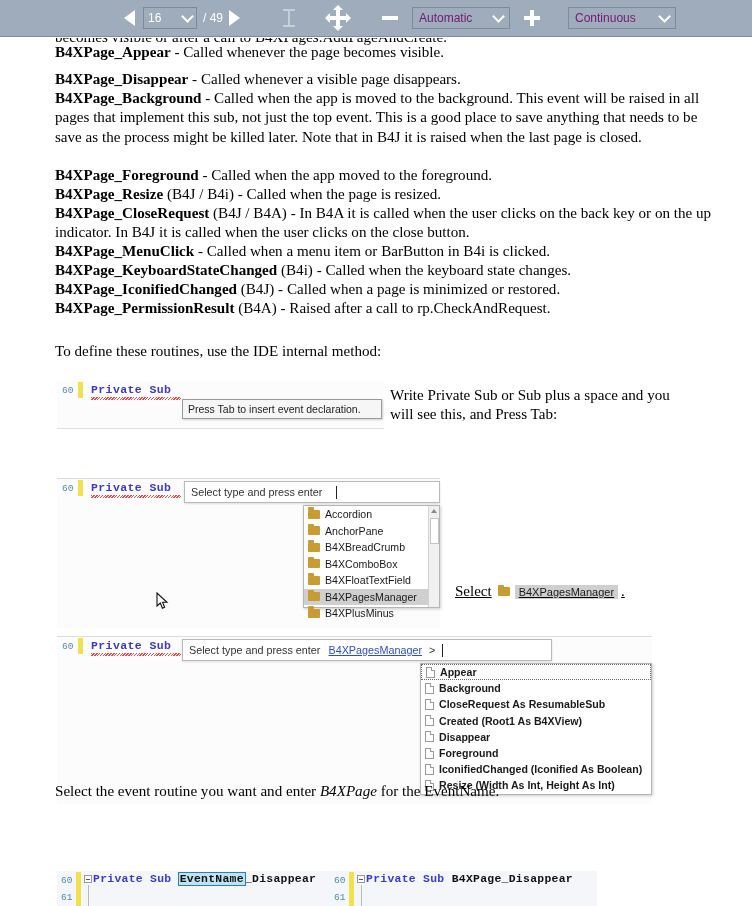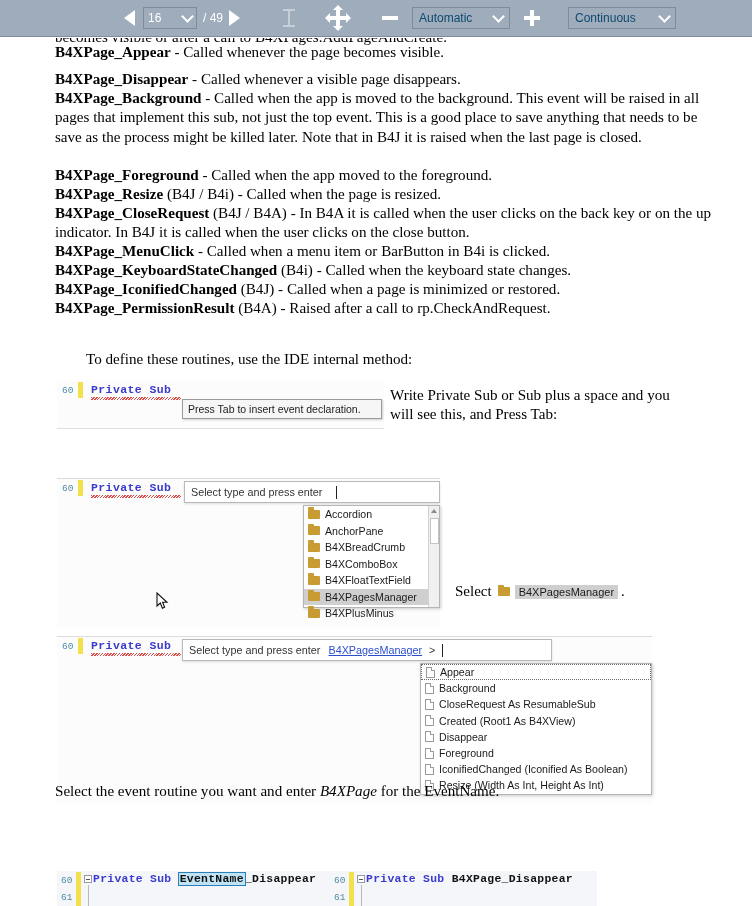--- a/index.html
+++ b/index.html
@@ -63,21 +63,21 @@
   .minus{width:16px;height:4px;background:#ffffff;margin-left:34px;cursor:pointer;}
   .plus{position:relative;width:16px;height:16px;margin-left:14px;cursor:pointer;}
   .plus:before{content:"";position:absolute;left:0;top:6px;width:16px;height:4px;background:#fff;}
   .plus:after{content:"";position:absolute;left:6px;top:0;width:4px;height:16px;background:#fff;}
 
   .selbox{
     height:22px;border:1px solid #7e8b9a;box-sizing:border-box;
     display:flex;align-items:center;justify-content:space-between;
     padding:0 6px;margin-left:14px;background:transparent;cursor:pointer;
   }
-  .selbox span.lbl{color:#0c4a6e;font-size:12px;line-height:1;white-space:nowrap;}
+  .selbox span.lbl{color:#701a75;font-size:12px;line-height:1;white-space:nowrap;}
   .selbox .chev{margin-left:8px;}
   #zoomSelect{width:98px;}
   #layoutSelect{width:108px;margin-left:28px;}
 
   
   #page{
     position:absolute;left:0;top:38px;width:752px;height:868px;
     background:#ffffff;overflow:hidden;
   }
   .para{
@@ -187,42 +187,42 @@
   #typefield3 .gt{margin-left:7px;color:#333;}
   #typefield3 .caret{width:1px;height:13px;background:#222;margin-left:7px;}
   #droplist3{
     position:absolute;left:363px;top:27px;width:232px;height:132px;
     background:#ffffff;border:1px solid #b5b5b5;box-sizing:border-box;
     box-shadow:1px 1px 3px rgba(0,0,0,.2);
   }
   .ev-item{
     height:16.2px;display:flex;align-items:center;padding-left:4px;
     font-family:"Liberation Sans",sans-serif;font-size:10.6px;color:#1a1a1a;
-    white-space:nowrap;cursor:pointer;box-sizing:border-box;
+    white-space:nowrap;cursor:pointer;box-sizing:border-box;font-weight:bold;
   }
   .ev-item.focus{border:1px dotted #6a6a6a;}
   .docicon{
     position:relative;width:9px;height:11px;background:#ffffff;
     border:1px solid #9a9a9a;margin-right:5px;flex:0 0 auto;box-sizing:border-box;
   }
   .docicon:before{
     content:"";position:absolute;right:-1px;top:-1px;width:0;height:0;
     border-left:4px solid transparent;border-top:4px solid #ffffff;
   }
   .docicon:after{
     content:"";position:absolute;right:-1px;top:-1px;width:4px;height:4px;
     border-left:1px solid #9a9a9a;border-bottom:1px solid #9a9a9a;
     transform:rotate(0deg);box-sizing:border-box;
   }
 
   
   #selectline{
     position:absolute;left:455px;top:545px;
     font-family:"Liberation Serif",serif;font-size:15px;color:#000;
-    display:flex;align-items:center;
+    display:flex;align-items:center;text-decoration:underline;
   }
   #selectline .folder{margin:0 5px 0 6px;}
   #selectline .hl{
     background:#cfcfcf;padding:1px 4px;
     font-family:"Liberation Sans",sans-serif;font-size:11px;color:#1a1a1a;
   }
   #selectline .dot{margin-left:3px;}
 
   
   .shotB{position:absolute;background:#f4f6f9;font-family:"Liberation Mono",monospace;}
@@ -330,21 +330,21 @@
 
   <div class="para" style="top:242px;">
     <b>B4XPage_IconifiedChanged</b><span> (B4J)</span><span> - Called when a page is minimized or restored.</span>
   </div>
 
   <div class="para" style="top:261px;">
     <b>B4XPage_PermissionResult</b><span> (B4A)</span><span> - Raised after a call to rp.CheckAndRequest.</span>
   </div>
 
 
-  <div class="para" style="top:312px;margin-left:31px;">To define these routines, use the IDE internal method:</div>
+  <div class="para" style="top:304px;">To define these routines, use the IDE internal method:</div>
 
   <div class="codeshot" id="shot1">
     <span class="ln">60</span>
     <div class="gutterbar"></div>
     <span class="kw">Private Sub</span>
     <div class="squig"></div>
     <div id="tooltip1">
       <span>Press Tab to insert event declaration.</span>
     </div>
   </div>

